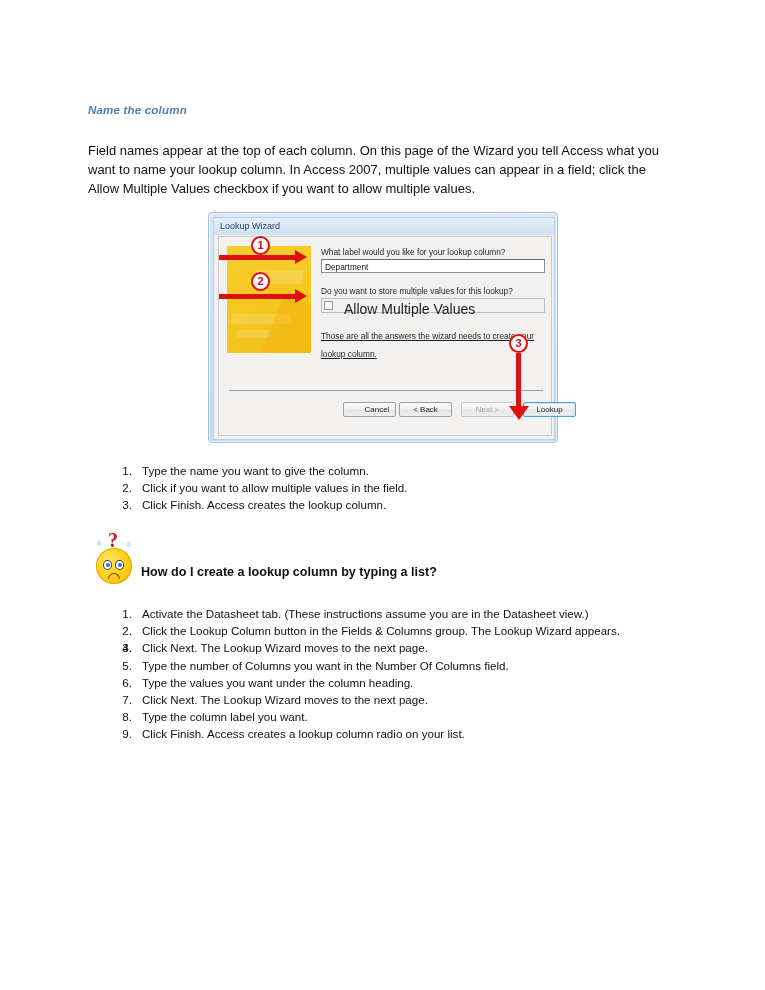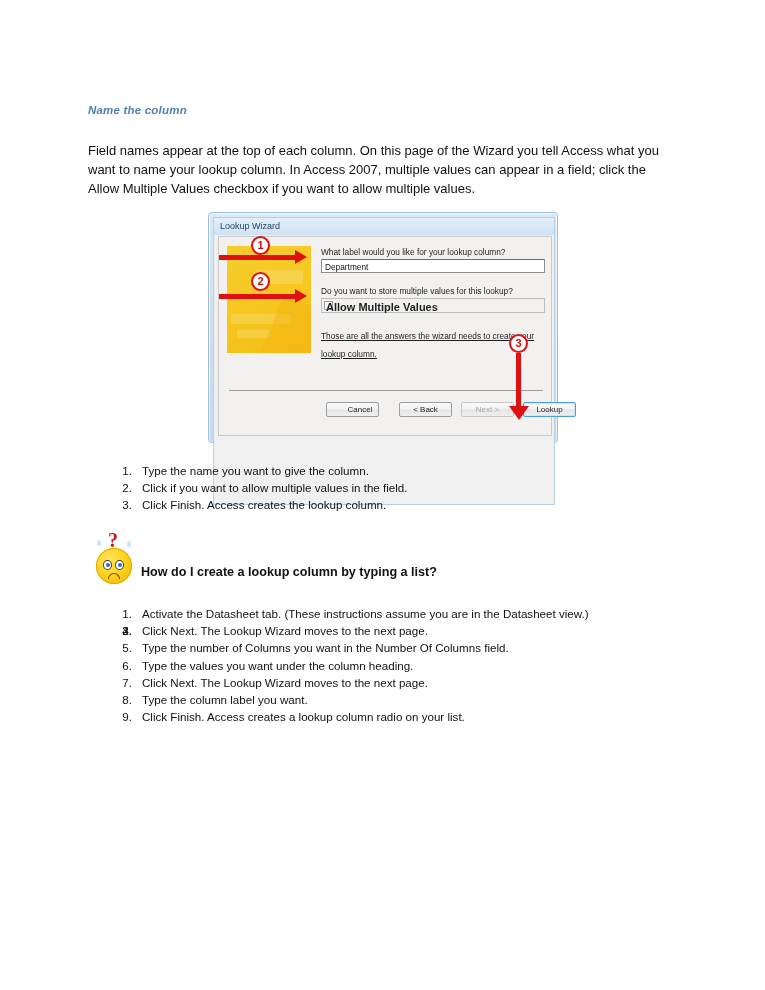--- a/index.html
+++ b/index.html
@@ -68,21 +68,21 @@
     border: 1px solid #9cc0dd;
     border-radius: 4px;
     background: linear-gradient(180deg,#dce9f4 0%, #cfe0ef 45%, #c6daec 100%);
     padding: 3px;
     box-shadow: 0 0 0 1px rgba(255,255,255,0.6) inset;
   }
   .shot-inner {
     position: absolute;
     left: 4px; top: 4px;
     width: 342px;
-    height: 288px;
+    height: 223px;
     box-sizing: border-box;
     background: #f0f0f0;
     border: 1px solid #b9cfe2;
   }
   .dlg-titlebar {
     position: absolute;
     left: 0; top: 0;
     width: 100%;
     height: 17px;
     background: linear-gradient(180deg,#e3eef8 0%, #d7e7f4 60%, #cfe1f1 100%);
@@ -174,26 +174,25 @@
     left: 2px;
     top: 2px;
     width: 9px;
     height: 9px;
     box-sizing: border-box;
     background: #ffffff;
     border: 1px solid #9a9a9a;
   }
   .amv-text {
     position: absolute;
-    left: 4px;
+    left: 22px;
     top: 2px;
-    font-size: 11px;
+    font-size: 14px;
     color: #1e1e1e;
     white-space: nowrap;
-    font-weight: bold;
   }
 
   .note-text {
     left: 102px;
     top: 90px;
     width: 226px;
     white-space: normal;
     line-height: 18px;
     text-decoration: underline;
   }
@@ -222,21 +221,21 @@
     box-sizing: border-box;
     background: linear-gradient(180deg,#fbfbfb 0%, #f1f1f1 48%, #e5e5e5 52%, #efefef 100%);
     border: 1px solid #9d9d9d;
     border-radius: 2px;
     font-size: 8px;
     color: #1d1d1d;
     line-height: 13px;
     text-align: center;
     font-family: "Liberation Sans", sans-serif;
   }
-  .dlg-btn.cancel { left: 107px; padding-left: 15px; }
+  .dlg-btn.cancel { left: 124px; padding-left: 15px; }
   .dlg-btn.back   { left: 180px; }
   .dlg-btn.next   { left: 242px; color: #a6a6a6; border-color: #c6c6c6; }
   .dlg-btn.finish {
     left: 304px;
     border: 1px solid #4e9fd4;
     box-shadow: 0 0 0 1px #cfe6f6 inset;
   }
 
   
   .ann-circle {
@@ -501,20 +500,21 @@
     <div class="q-heading">How do I create a lookup column by typing a list?</div>
   </div>
 
   <ol class="olist list-typing">
     <li>
       <span class="num">1.</span>
       <span>Activate the Datasheet tab. (These instructions assume you are in the Datasheet view.)</span>
     </li>
     <li>
       <span class="num">2.</span>
+      <span>Click the Lookup Column button in the Fields &amp; Columns group. The Lookup Wizard appears.</span>
     </li>
     <li>
       <span class="num">3.</span>
     </li>
     <li>
       <span class="num">4.</span>
       <span>Click Next. The Lookup Wizard moves to the next page.</span>
     </li>
     <li>
       <span class="num">5.</span>

